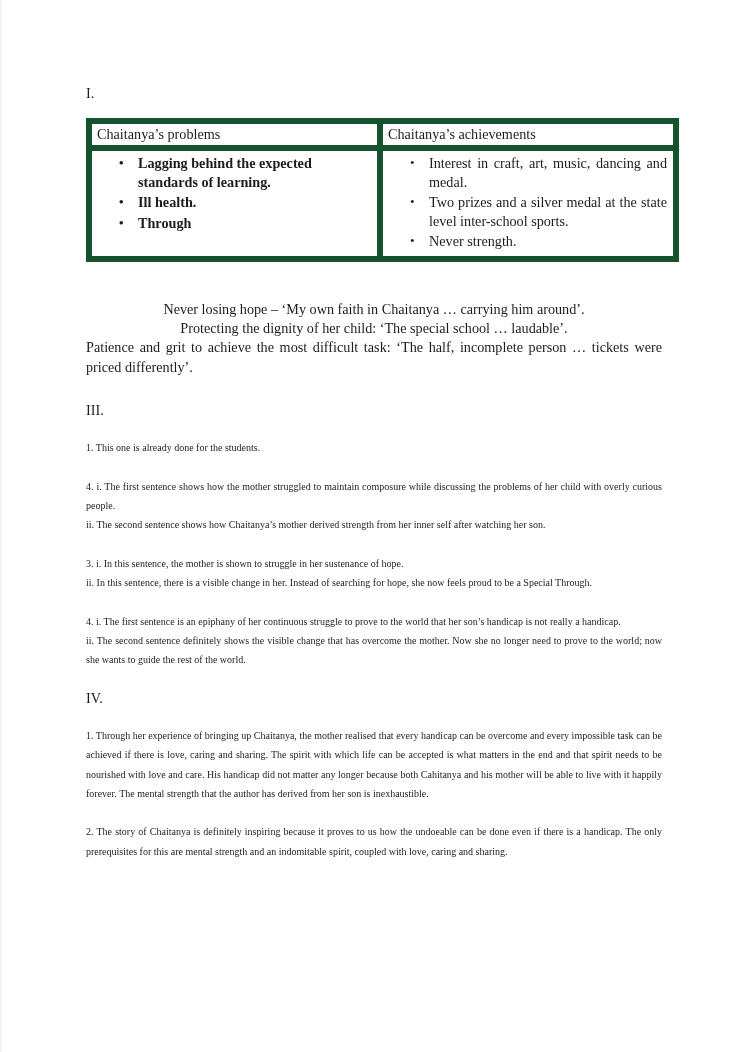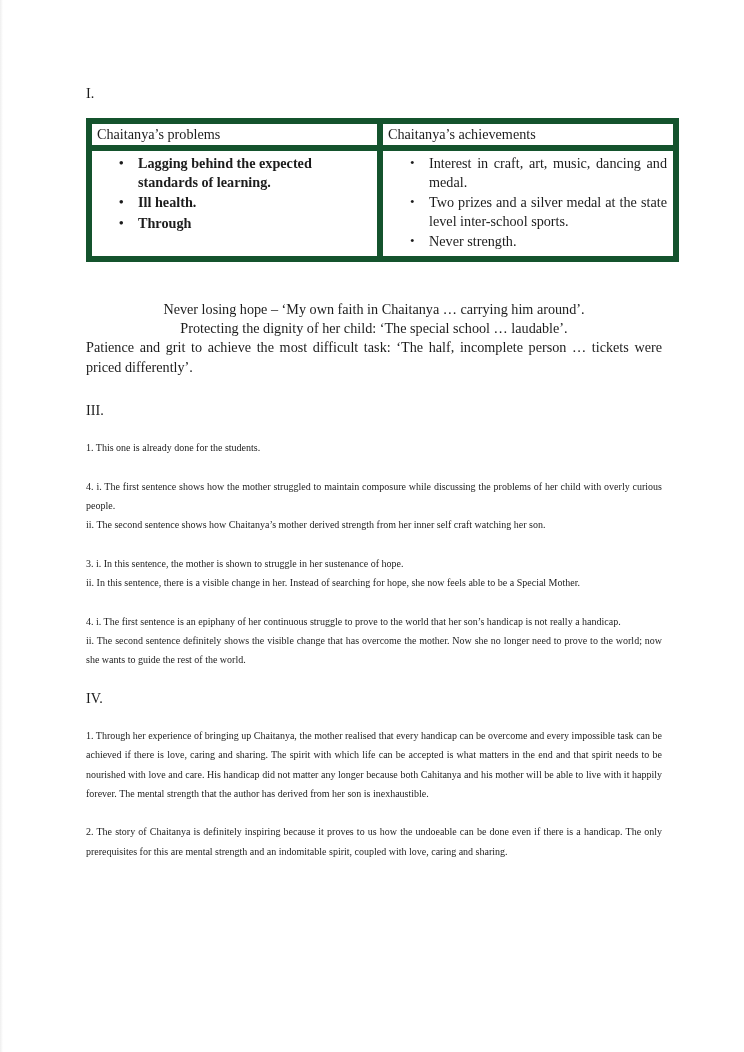--- a/index.html
+++ b/index.html
@@ -178,25 +178,25 @@
 
     <div class="spacer-lg"></div>
 
     <div class="sec-label">III.</div>
 
     <div class="spacer-md"></div>
     <p class="para flush">1. This one is already done for the students.</p>
 
     <div class="spacer-md"></div>
     <p class="para">4. i. The first sentence shows how the mother struggled to maintain composure while discussing the problems of her child with overly curious people.</p>
-    <p class="para">ii. The second sentence shows how Chaitanya’s mother derived strength from her inner self craft watching her son.</p>
+    <p class="para">ii. The second sentence shows how Chaitanya’s mother derived strength from her inner self after watching her son.</p>
 
     <div class="spacer-md"></div>
     <p class="para flush">3. i. In this sentence, the mother is shown to struggle in her sustenance of hope.</p>
-    <p class="para">ii. In this sentence, there is a visible change in her. Instead of searching for hope, she now feels able to be a Special Mother.</p>
+    <p class="para">ii. In this sentence, there is a visible change in her. Instead of searching for hope, she now feels proud to be a Special Through.</p>
 
     <div class="spacer-md"></div>
     <p class="para">4. i. The first sentence is an epiphany of her continuous struggle to prove to the world that her son’s handicap is not really a handicap.</p>
     <p class="para">ii. The second sentence definitely shows the visible change that has overcome the mother. Now she no longer need to prove to the world; now she wants to guide the rest of the world.</p>
 
     <div class="spacer-md"></div>
 
     <div class="sec-label">IV.</div>
 
     <div class="spacer-md"></div>

